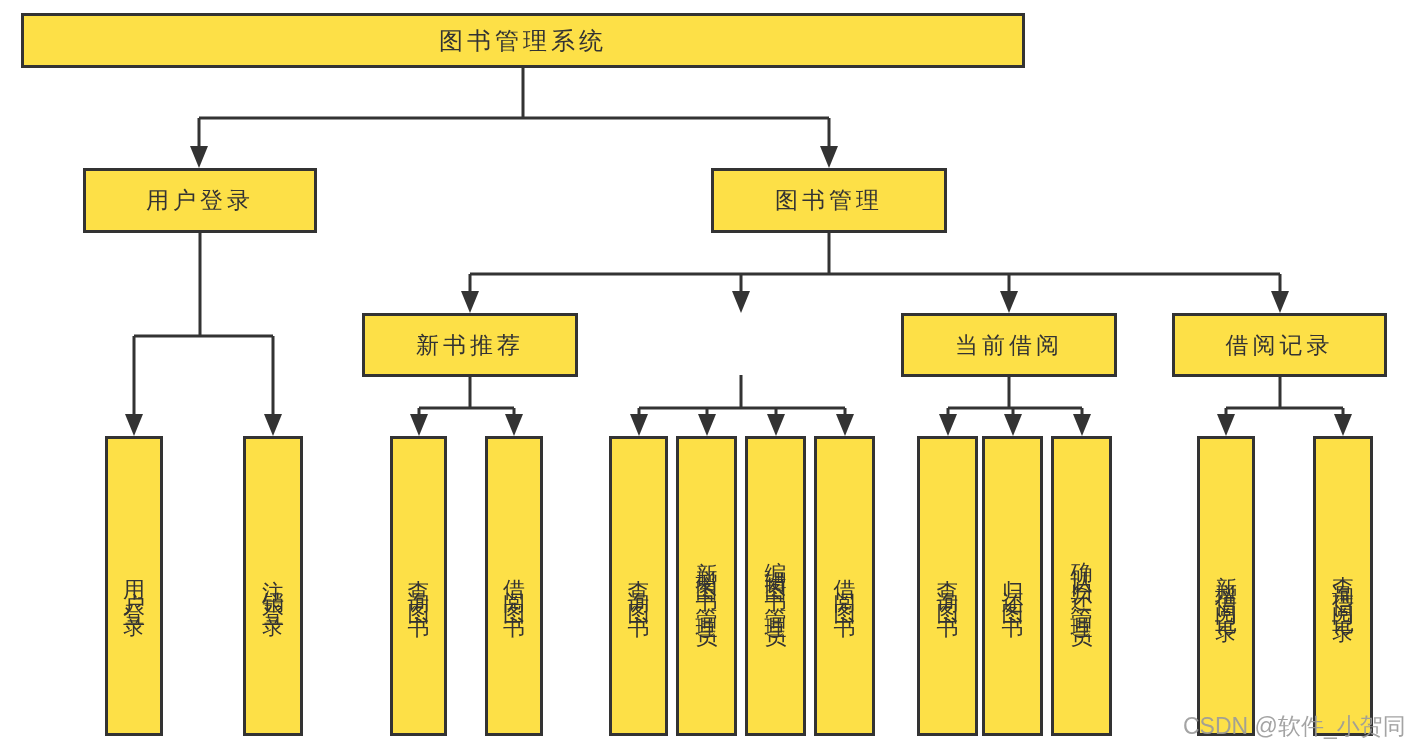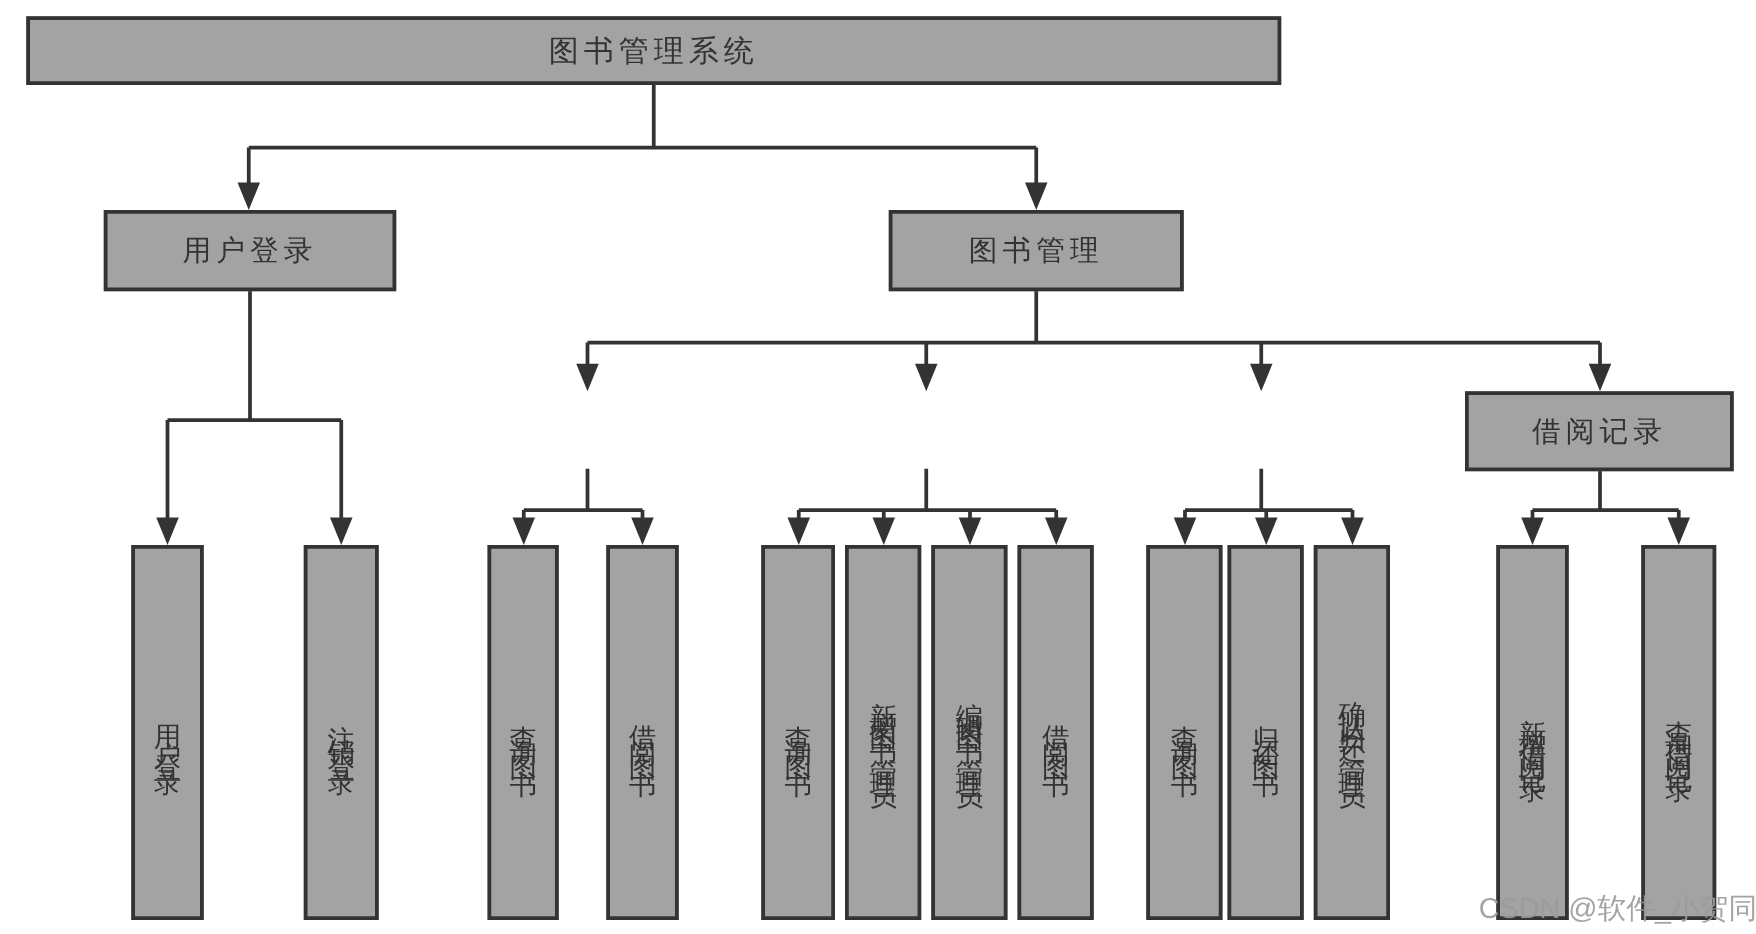--- a/index.html
+++ b/index.html
@@ -21,21 +21,21 @@
   .wires {
     position: absolute;
     left: 0; top: 0;
     width: 1405px; height: 747px;
   }
   .wires .ln { stroke: var(--line, #333); stroke-width: 3; fill: none; }
   .wires .ah { fill: var(--line, #333); stroke: none; }
   .box {
     position: absolute;
     box-sizing: border-box;
-    background: #a3a3a3;
+    background: #fde047;
     border: 3px solid var(--line, #333);
     display: flex;
     align-items: center;
     justify-content: center;
     text-align: center;
   }
   .h-label {
     font-size: 23px;
     letter-spacing: 4px;
     white-space: nowrap;
@@ -129,20 +129,26 @@
     <span class="h-label root-label">图书管理系统</span>
   </div>
 
   <div class="box b-l1a">
     <span class="h-label">用户登录</span>
   </div>
   <div class="box b-l1b">
     <span class="h-label">图书管理</span>
   </div>
 
+  <div class="box b-l2a">
+    <span class="h-label">新书推荐</span>
+  </div>
+  <div class="box b-l2c">
+    <span class="h-label">当前借阅</span>
+  </div>
   <div class="box b-l2d">
     <span class="h-label">借阅记录</span>
   </div>
 
   <div class="box leaf b-f01">
     <span class="v-label">用户登录</span>
   </div>
   <div class="box leaf b-f02">
     <span class="v-label">注销登录</span>
   </div>

